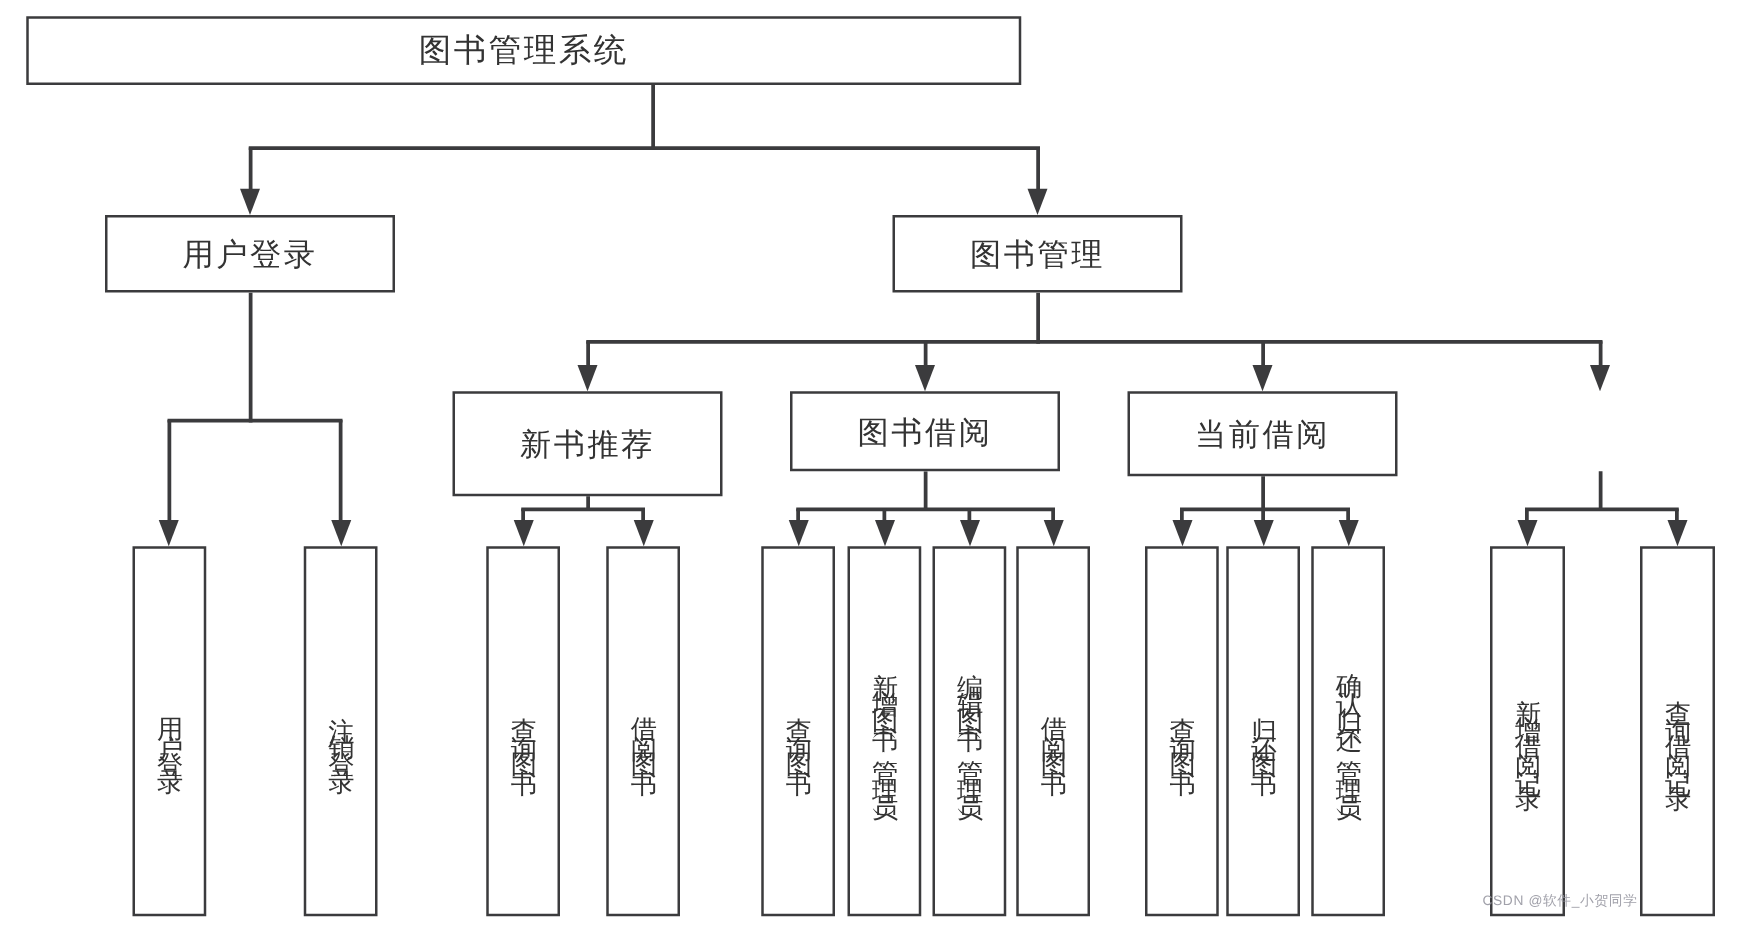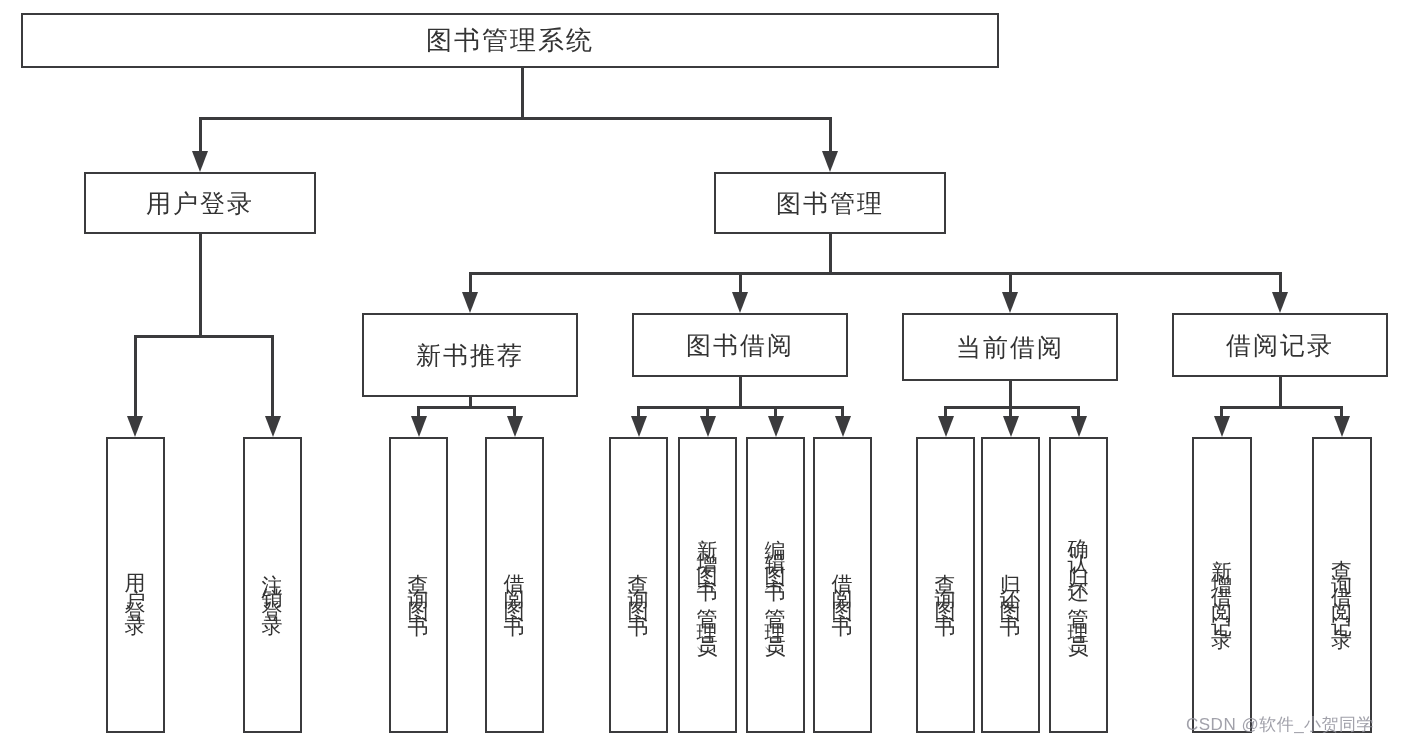--- a/index.html
+++ b/index.html
@@ -40,21 +40,21 @@
     font-size: 21px;
     color: #333333;
     letter-spacing: 14px;
     line-height: 1;
     white-space: nowrap;
   }
   .watermark {
     position: absolute;
     left: 1186px;
     top: 713px;
-    font-size: 17px;
+    font-size: 11px;
     color: rgba(148, 148, 158, 0.88);
     letter-spacing: 0.5px;
     white-space: nowrap;
     z-index: 10;
   }
 </style>
 </head>
 <body>
 
 <div class="canvas">
@@ -111,42 +111,39 @@
   <div class="cline" style="left:1077px;top:407px;width:3px;height:13px;"></div>
   <div class="ahead" style="left:1070.5px;top:416px;"></div>
 
   <div class="cline" style="left:1278.5px;top:377px;width:3px;height:31px;"></div>
   <div class="cline" style="left:1220px;top:405.5px;width:123px;height:3px;"></div>
   <div class="cline" style="left:1220px;top:407px;width:3px;height:13px;"></div>
   <div class="ahead" style="left:1213.5px;top:416px;"></div>
   <div class="cline" style="left:1340px;top:407px;width:3px;height:13px;"></div>
   <div class="ahead" style="left:1333.5px;top:416px;"></div>
 
-  <div class="box root" style="left:21px;top:13px;width:978px;height:55px;">
+  <div class="box root" style="left:21px;top:13px;width:796px;height:55px;">
     <span class="hlabel">图书管理系统</span>
   </div>
 
   <div class="box" style="left:84px;top:172px;width:232px;height:62px;">
     <span class="hlabel">用户登录</span>
   </div>
   <div class="box" style="left:714px;top:172px;width:232px;height:62px;">
     <span class="hlabel">图书管理</span>
   </div>
 
   <div class="box" style="left:362px;top:313px;width:216px;height:84px;">
     <span class="hlabel">新书推荐</span>
   </div>
   <div class="box" style="left:632px;top:313px;width:216px;height:64px;text-align:center;">
     <span class="hlabel">图书借阅</span>
   </div>
   <div class="box" style="left:902px;top:313px;width:216px;height:68px;">
     <span class="hlabel">当前借阅</span>
-  </div>
-  <div class="box" style="left:1172px;top:313px;width:216px;height:64px;">
-    <span class="hlabel">借阅记录</span>
   </div>
 
   <div class="box" style="left:106px;top:437px;width:59px;height:296px;">
     <span class="vlabel">用户登录</span>
   </div>
   <div class="box" style="left:243px;top:437px;width:59px;height:296px;">
     <span class="vlabel">注销登录</span>
   </div>
 
   <div class="box" style="left:389px;top:437px;width:59px;height:296px;">

